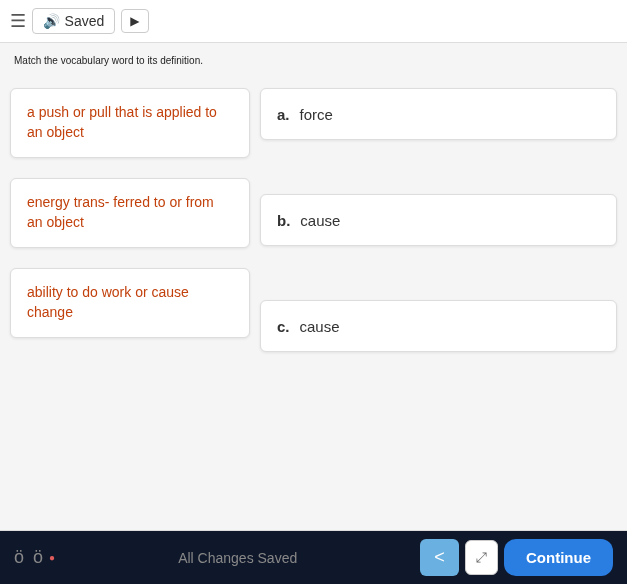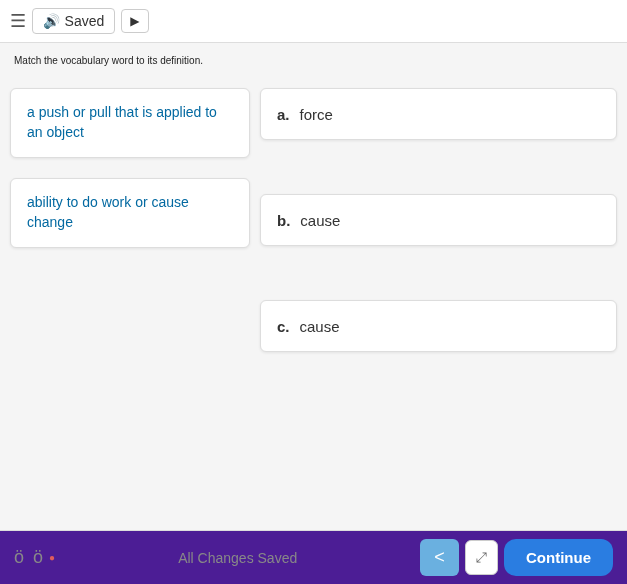--- a/index.html
+++ b/index.html
@@ -94,21 +94,21 @@
       padding-top: 0;
       padding-left: 10px;
     }
 
     .definition-card {
       background: #fff;
       border: 1px solid #ddd;
       border-radius: 6px;
       padding: 14px 16px;
       font-size: 14px;
-      color: #0369a1;
+      color: #c2410c;
       line-height: 1.4;
       cursor: pointer;
       box-shadow: 0 1px 3px rgba(0,0,0,0.08);
       min-height: 70px;
     }
 
     .vocab-card {
       background: #fff;
       border: 1px solid #ddd;
       border-radius: 6px;
@@ -128,21 +128,21 @@
       color: #333;
       font-size: 15px;
       margin-right: 4px;
     }
 
     .bottom-bar {
       display: flex;
       align-items: center;
       justify-content: center;
       padding: 8px 14px;
-      background: #4c1d95;
+      background: #0f172a;
       border-top: 1px solid #ddd;
     }
 
     .bottom-left {
       display: flex;
       align-items: center;
       gap: 4px;
     }
 
     .dot-icons {
@@ -216,20 +216,23 @@
 
   <div class="instructions">Match the vocabulary word to its definition.</div>
 
   <div class="matching-area">
 
     <div class="left-column">
       <div class="definition-card">
         <span>a push or pull that is applied to an object</span>
       </div>
       <div class="definition-card">
+        <span>energy trans- ferred to or from an object</span>
+      </div>
+      <div class="definition-card">
         <span>ability to do work or cause change</span>
       </div>
     </div>
 
     <div class="right-column">
       <div style="margin-top: 10px;">
         <div class="vocab-card">
           <span class="vocab-label">a.</span>
           <span>force</span>
         </div>

